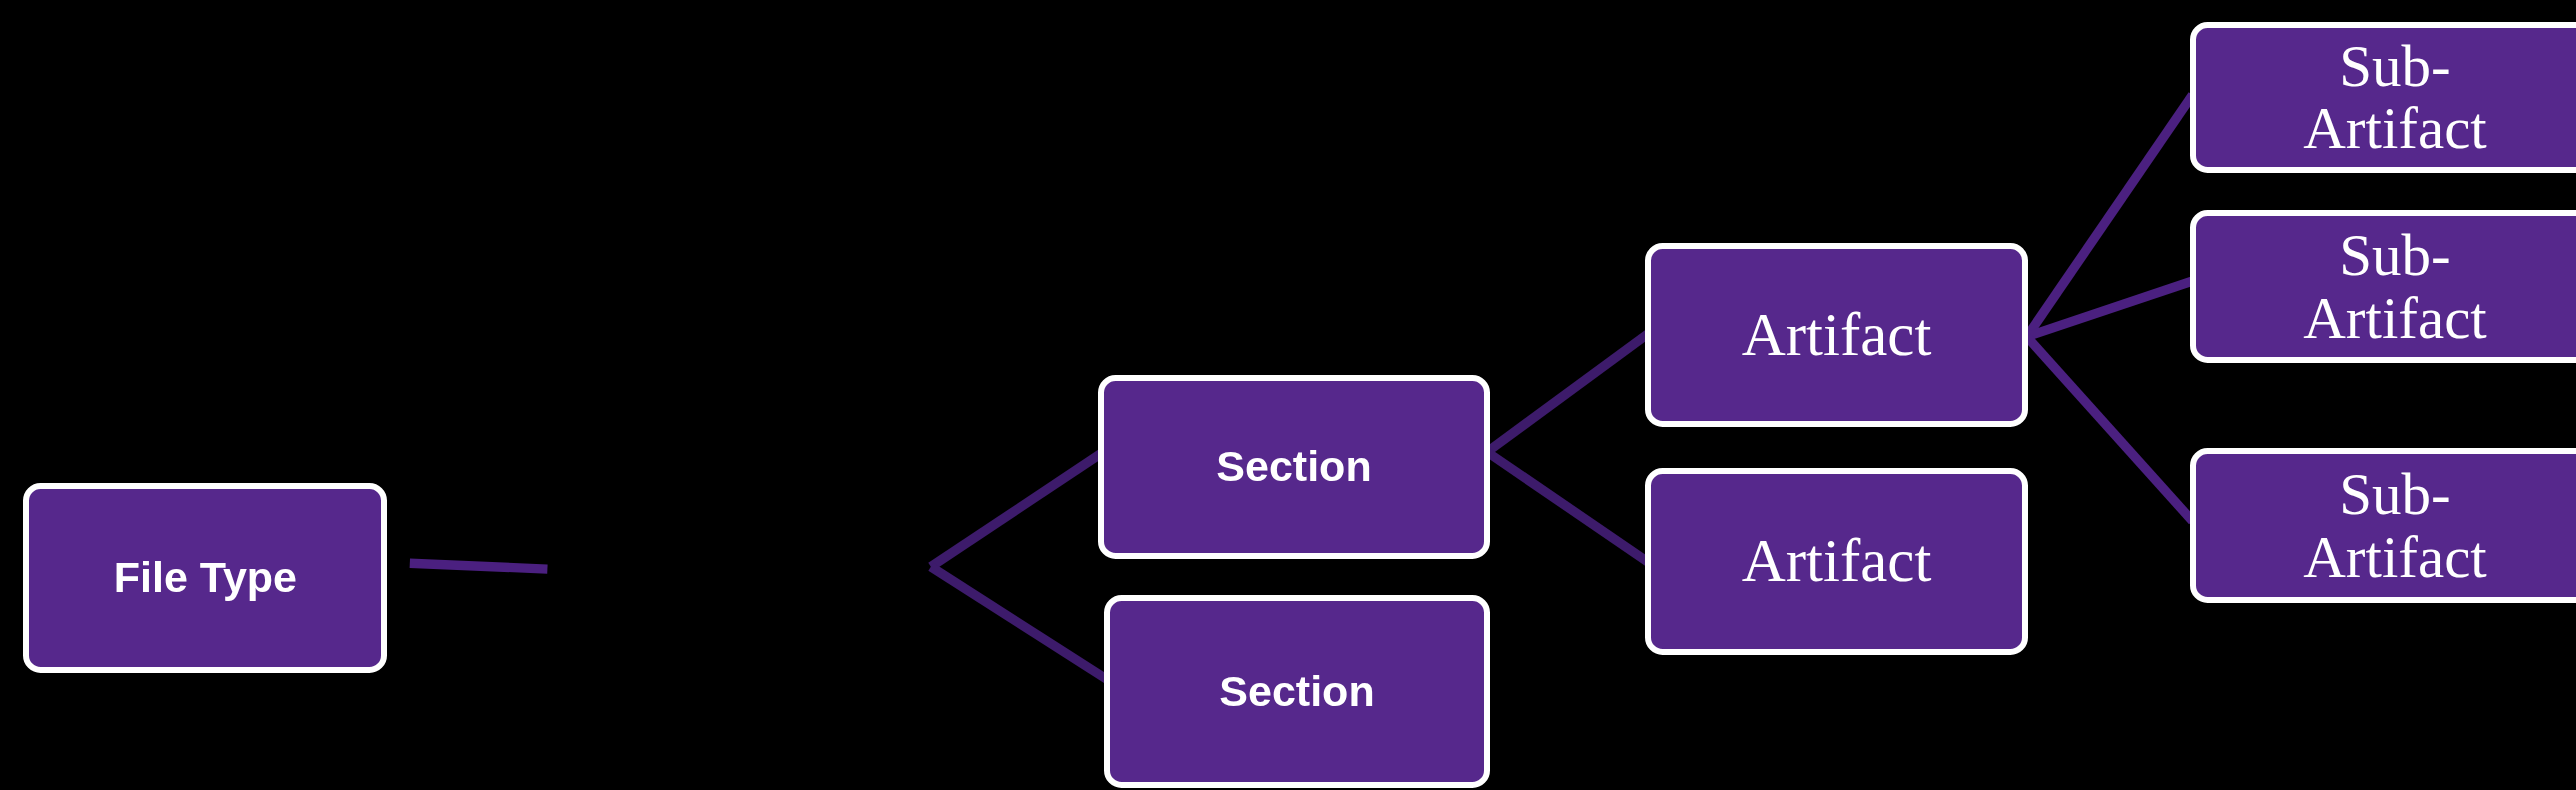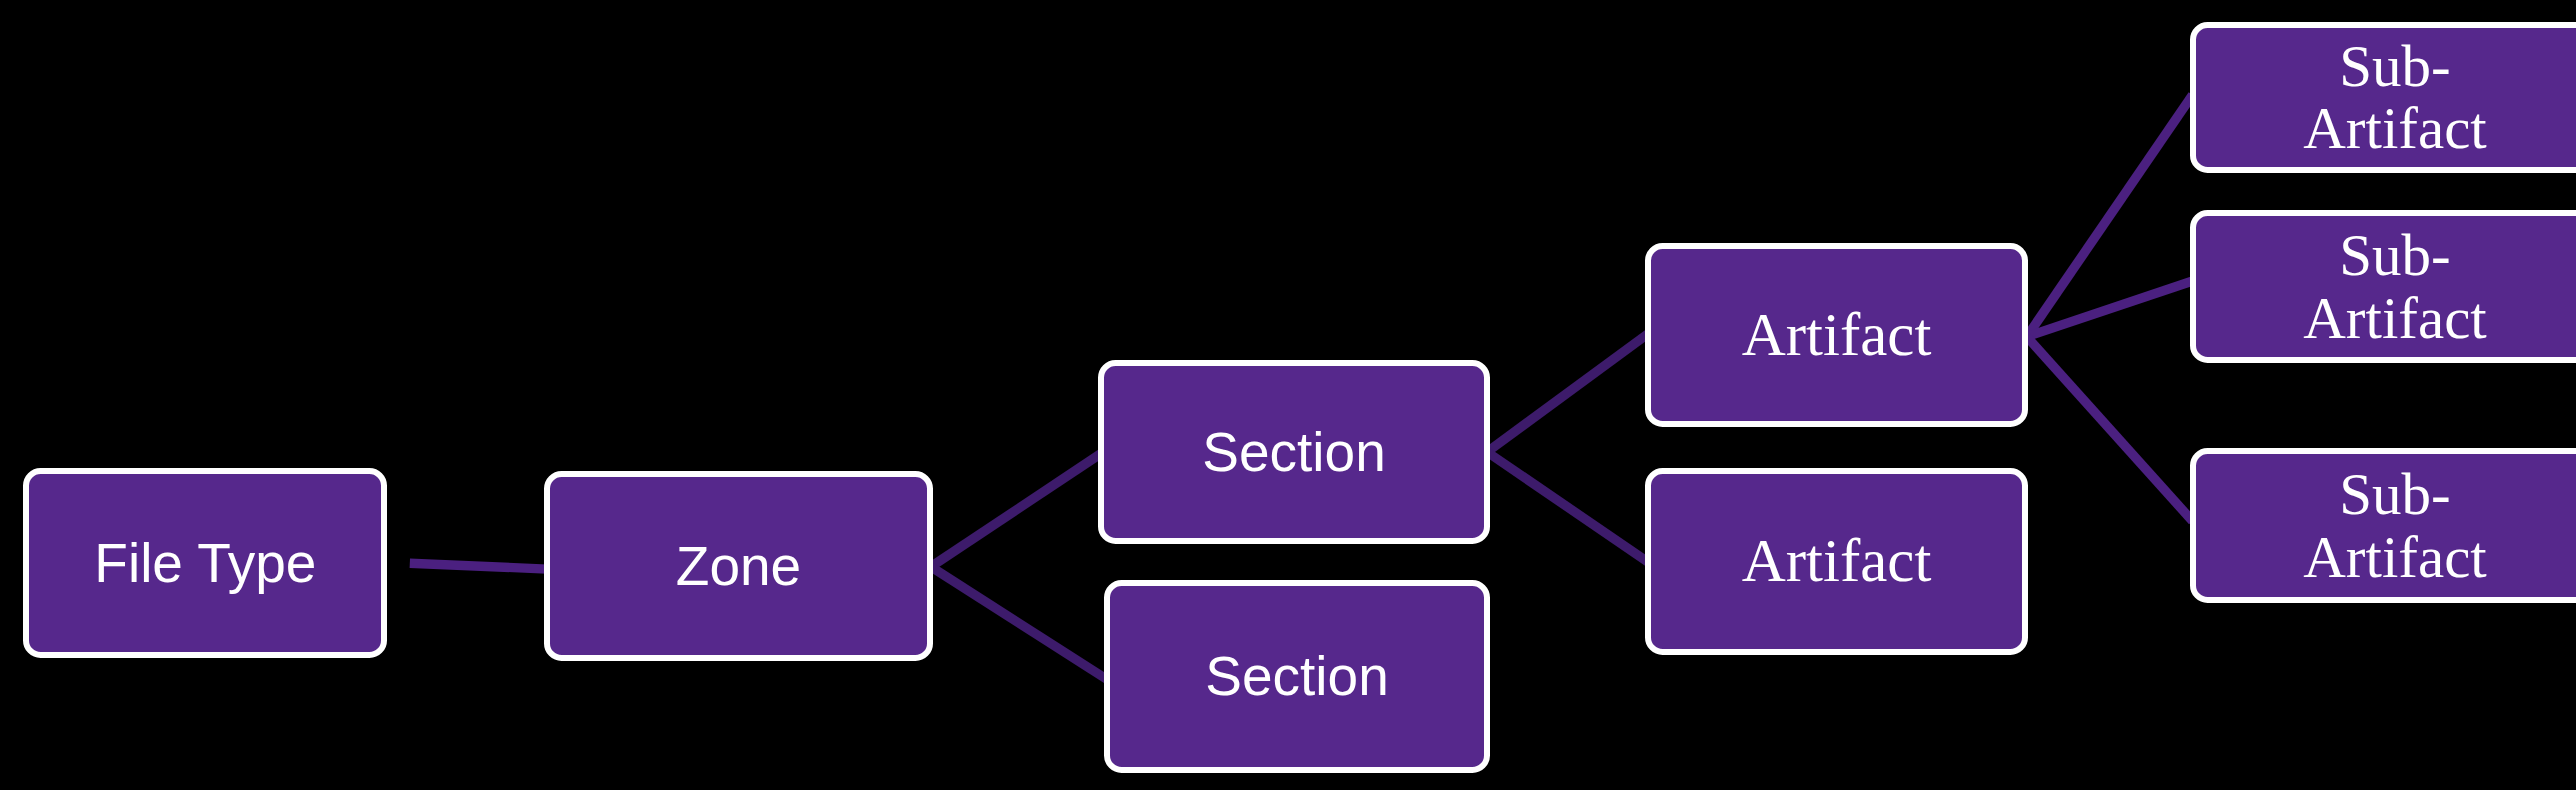--- a/index.html
+++ b/index.html
@@ -32,22 +32,23 @@
     text-align: center;
     border-radius: 17.6px;
     border: 6.4px solid #FFFFFF;
     background: #56288C;
     color: #FFFFFF;
     line-height: 1.02;
     padding: 0 5.9px;
   }
   .node.sans {
     font-family: "Liberation Sans", sans-serif;
-    font-weight: 400;
-    font-size: 55px;
+    font-weight: 700;
+    font-size: 43px;
+    margin-top: 15px;
   }
   .node.serif {
     font-family: "Liberation Serif", serif;
     font-weight: 400;
     font-size: 61px;
   }
   .node.twoline {
     line-height: 1.06;
     font-size: 59px;
   }
@@ -73,23 +74,20 @@
 
     <line x1="3462" y1="575" x2="3745" y2="162" stroke="#4B2080" stroke-width="16"></line>
     <line x1="3462" y1="575" x2="3745" y2="480" stroke="#4B2080" stroke-width="16"></line>
     <line x1="3462" y1="575" x2="3745" y2="890" stroke="#4B2080" stroke-width="16"></line>
   </svg>
 
   <div class="node sans" style="left:23.4px; top:468px; width:364px; height:190px;">
     <span class="label">File Type</span>
   </div>
 
-  <div class="node sans" style="left:544px; top:471px; width:389px; height:190px;">
-    <span class="label">Zone</span>
-  </div>
 
   <div class="node sans" style="left:1098px; top:360px; width:392px; height:184px;">
     <span class="label">Section</span>
   </div>
 
   <div class="node sans" style="left:1104px; top:580px; width:386px; height:193px;">
     <span class="label">Section</span>
   </div>
 
   <div class="node serif" style="left:1645px; top:243px; width:383px; height:184px;">

